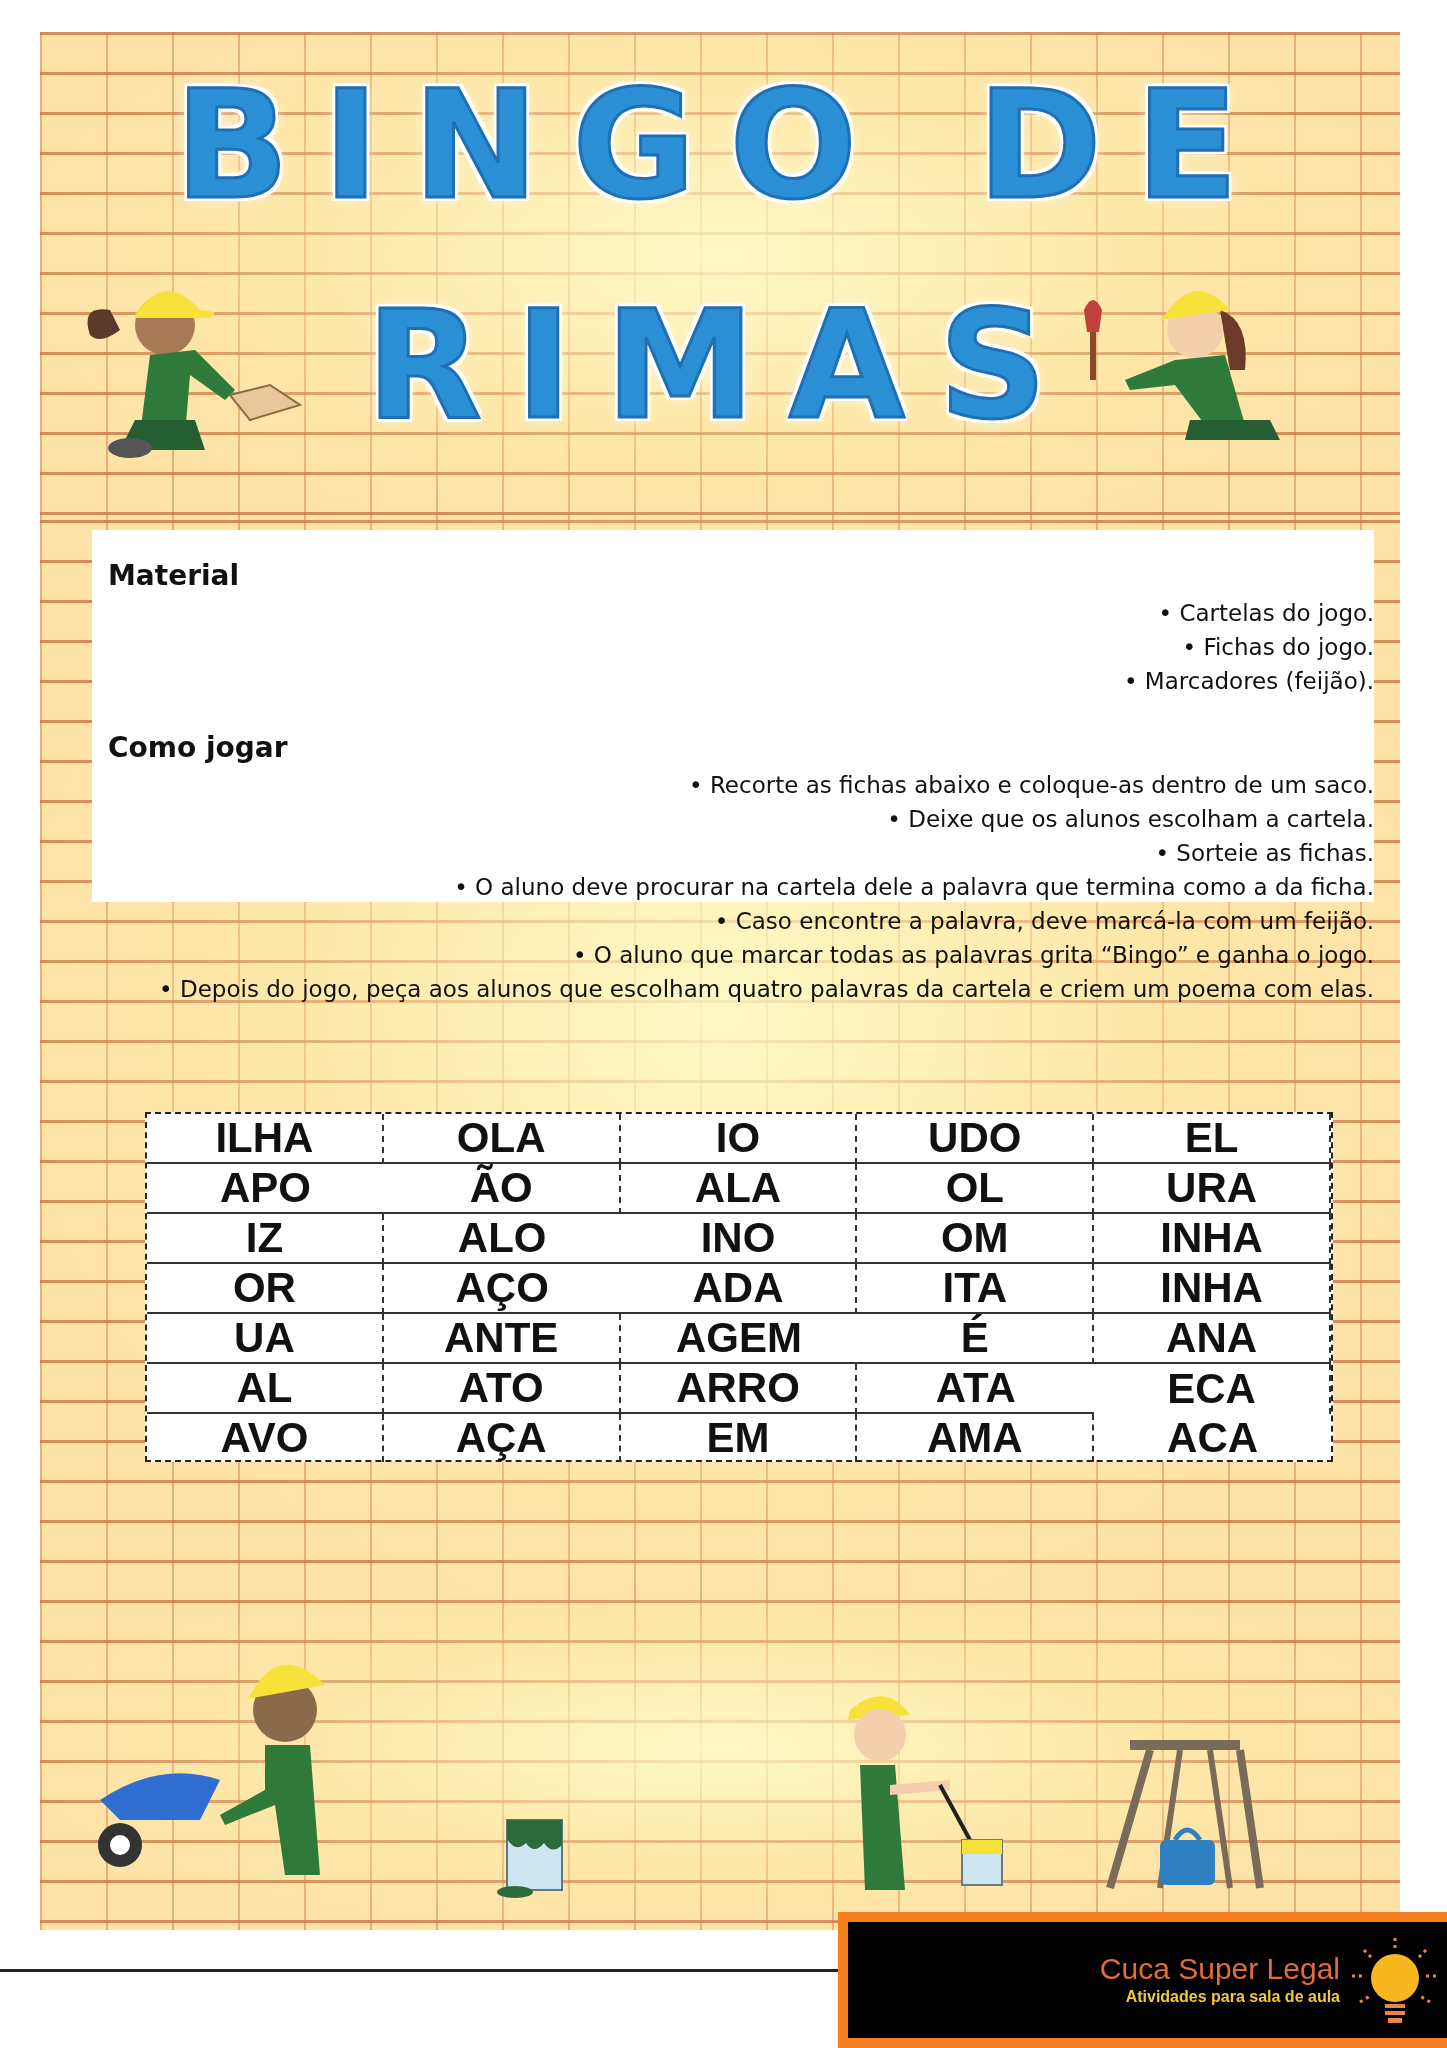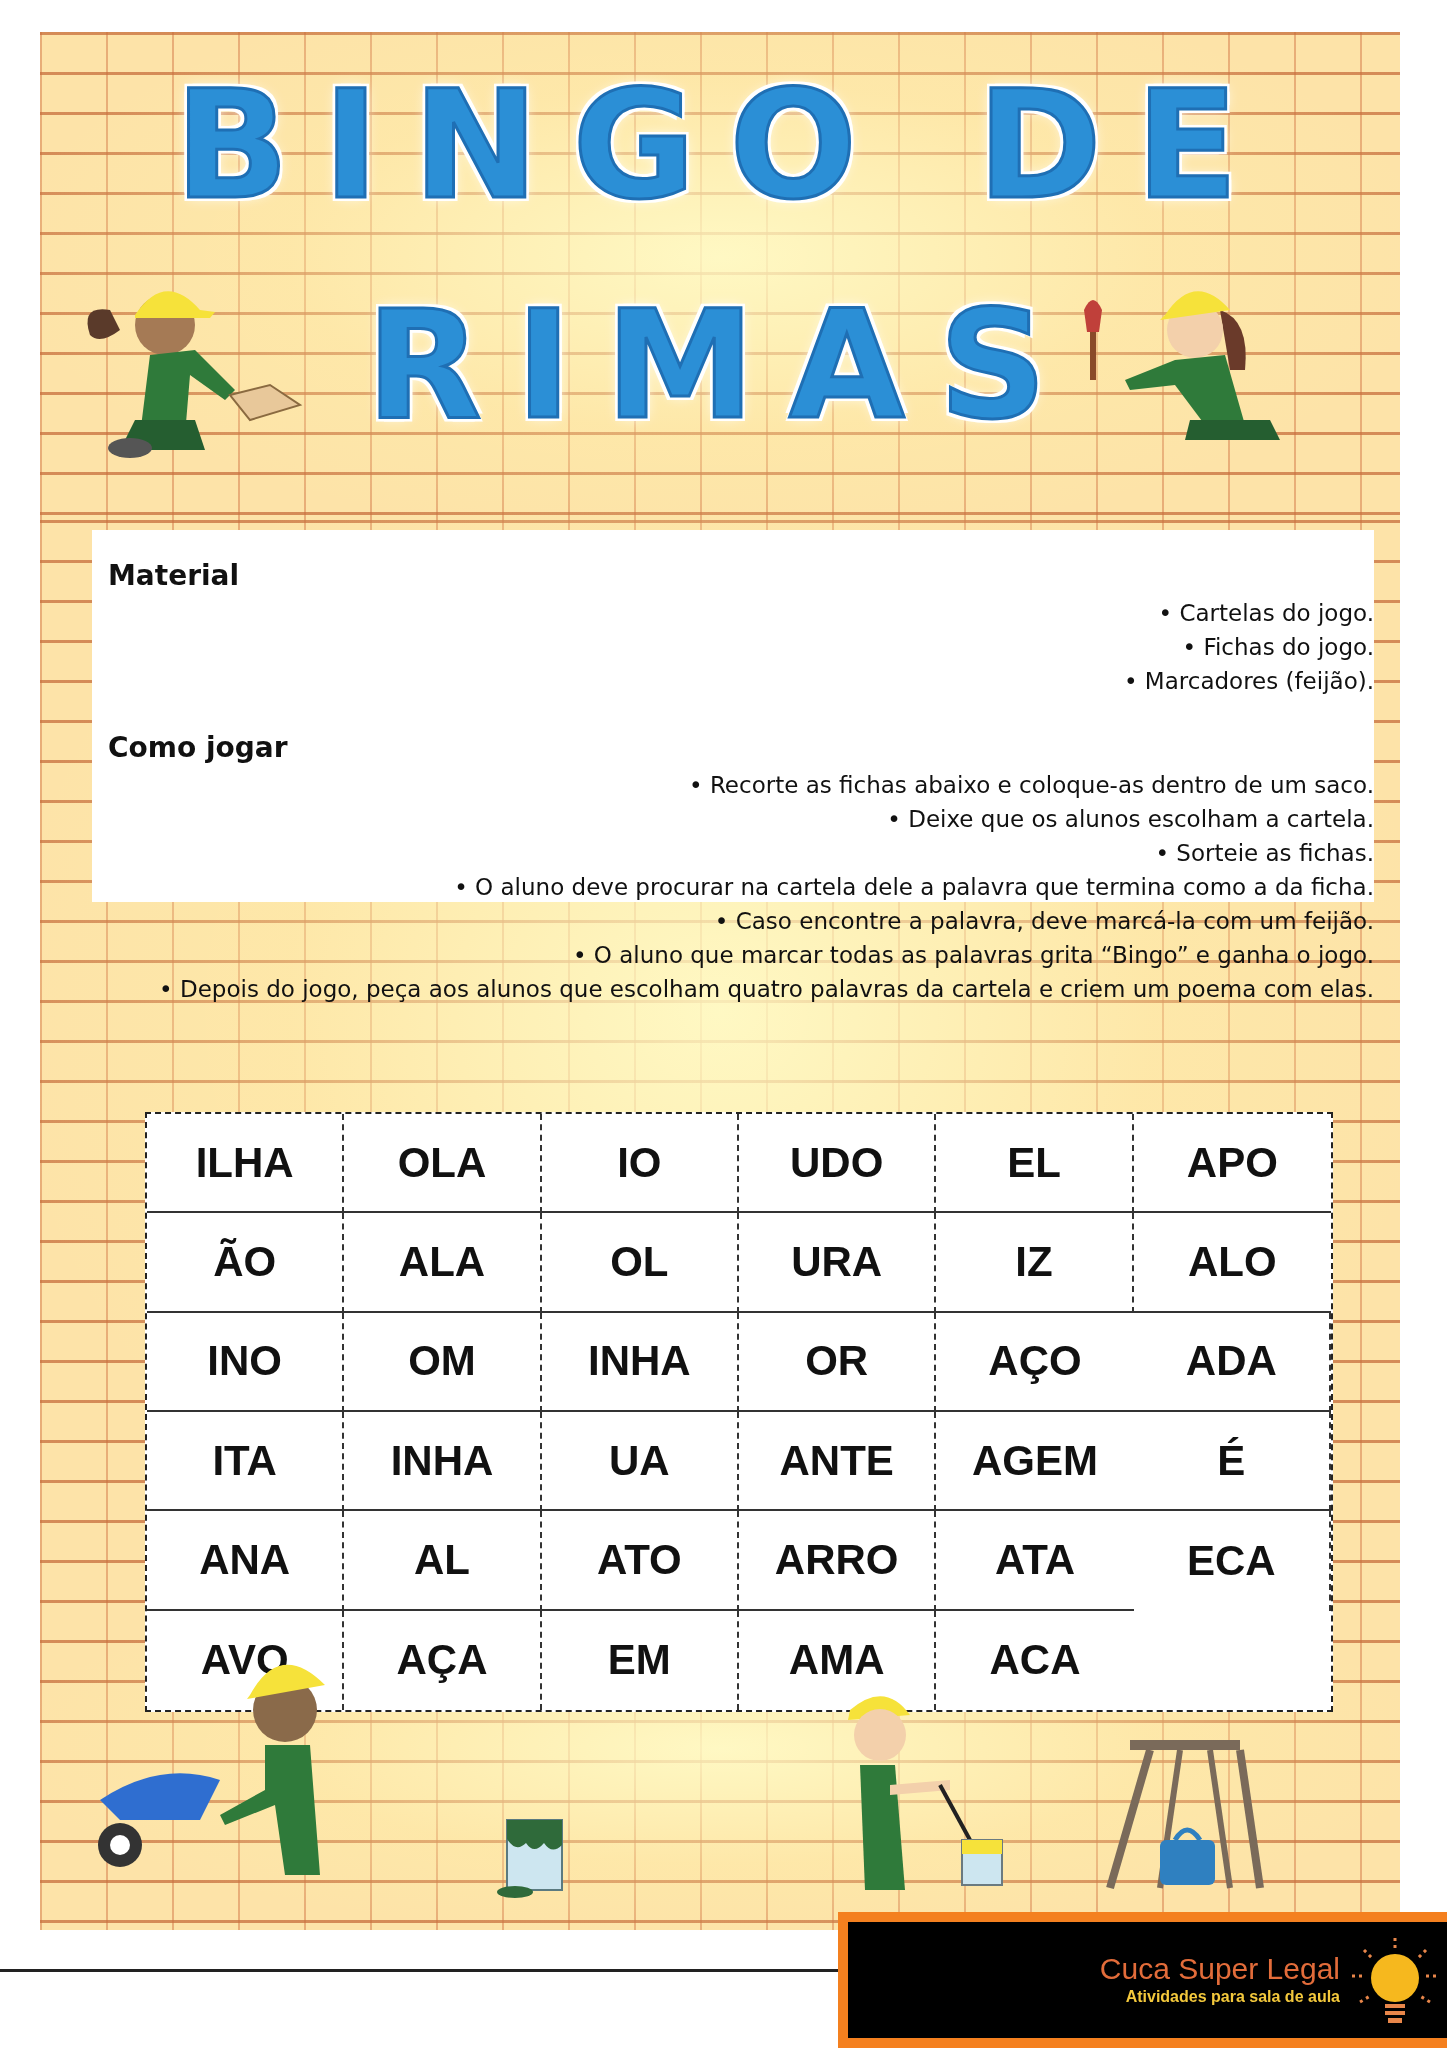--- a/index.html
+++ b/index.html
@@ -38,25 +38,25 @@
       padding: 0 0 0 16px; box-sizing: border-box;
     }
     .section-heading { font-weight: bold; font-size: 28px; margin: 0; line-height: 40px; }
     .section-heading.material { margin-top: 26px; }
     .section-heading.como { margin-top: 30px; }
     .list { list-style: none; margin: 0; padding: 0; }
     .list li { font-size: 23px; line-height: 34px; white-space: nowrap; text-align: right; }
     .list li::before { content: "• "; }
 
     .card-grid {
-      position: absolute; left: 145px; top: 1112px; width: 1188px; height: 600px;
+      position: absolute; left: 145px; top: 1112px; width: 1188px; height: 350px;
       background: #ffffff;
       border: 2px dashed #222;
       display: grid;
-      grid-template-columns: repeat(6, 1fr);
+      grid-template-columns: repeat(5, 1fr);
       grid-template-rows: repeat(6, 1fr);
       box-sizing: border-box;
     }
     .cell {
       display: flex; align-items: center; justify-content: center;
       font-family: "Liberation Sans", sans-serif; font-weight: bold; font-size: 42px; color: #111;
       border-right: 2px dashed #333; border-bottom: 2px solid #333;
     }
     .cell.last-col { border-right: none; }
     .cell.last-row { border-bottom: none; }

